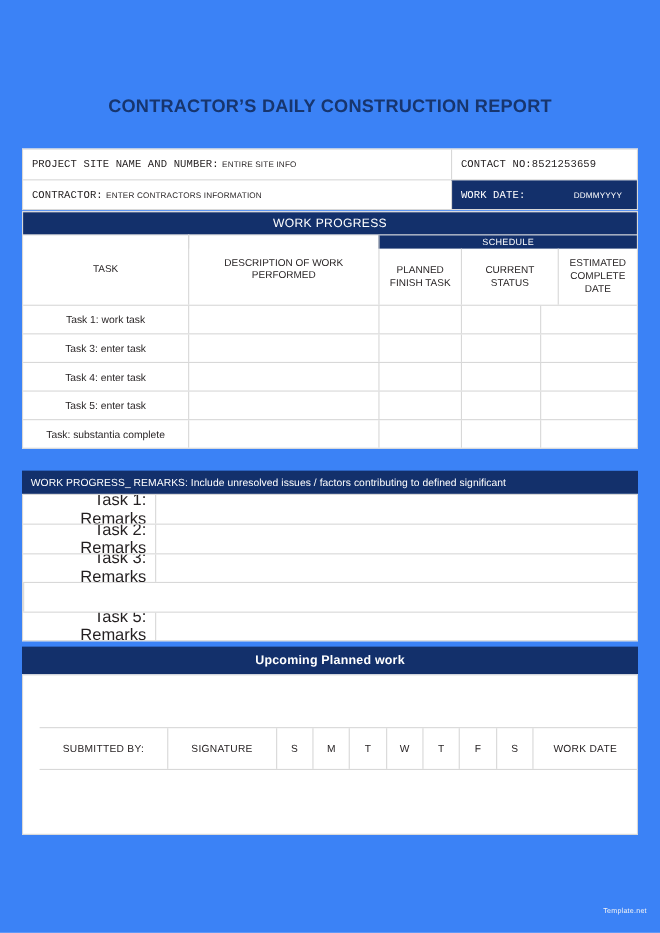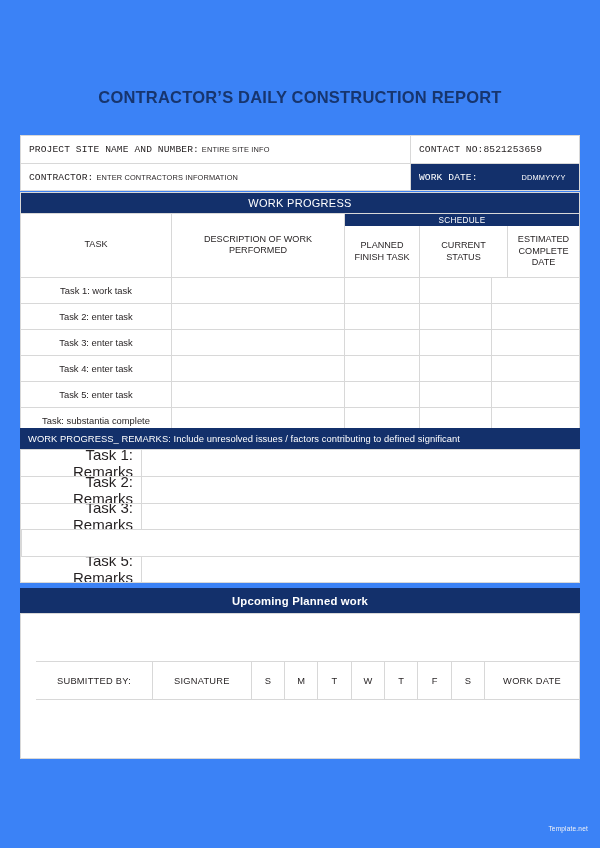--- a/index.html
+++ b/index.html
@@ -252,27 +252,20 @@
     </div>
 
     <div class="row task-row hline">
       <div class="cell task-label" style="width:150px">Task 1: work task</div>
       <div class="cell vline" style="width:173px"></div>
       <div class="cell vline" style="width:75px"></div>
       <div class="cell vline" style="width:72px"></div>
       <div class="cell vline" style="width:88px"></div>
     </div>
 
-    <div class="row task-row hline">
-      <div class="cell task-label" style="width:150px">Task 2: enter task</div>
-      <div class="cell vline" style="width:173px"></div>
-      <div class="cell vline" style="width:75px"></div>
-      <div class="cell vline" style="width:72px"></div>
-      <div class="cell vline" style="width:88px"></div>
-    </div>
 
     <div class="row task-row hline">
       <div class="cell task-label" style="width:150px">Task 3: enter task</div>
       <div class="cell vline" style="width:173px"></div>
       <div class="cell vline" style="width:75px"></div>
       <div class="cell vline" style="width:72px"></div>
       <div class="cell vline" style="width:88px"></div>
     </div>
 
     <div class="row task-row hline">

